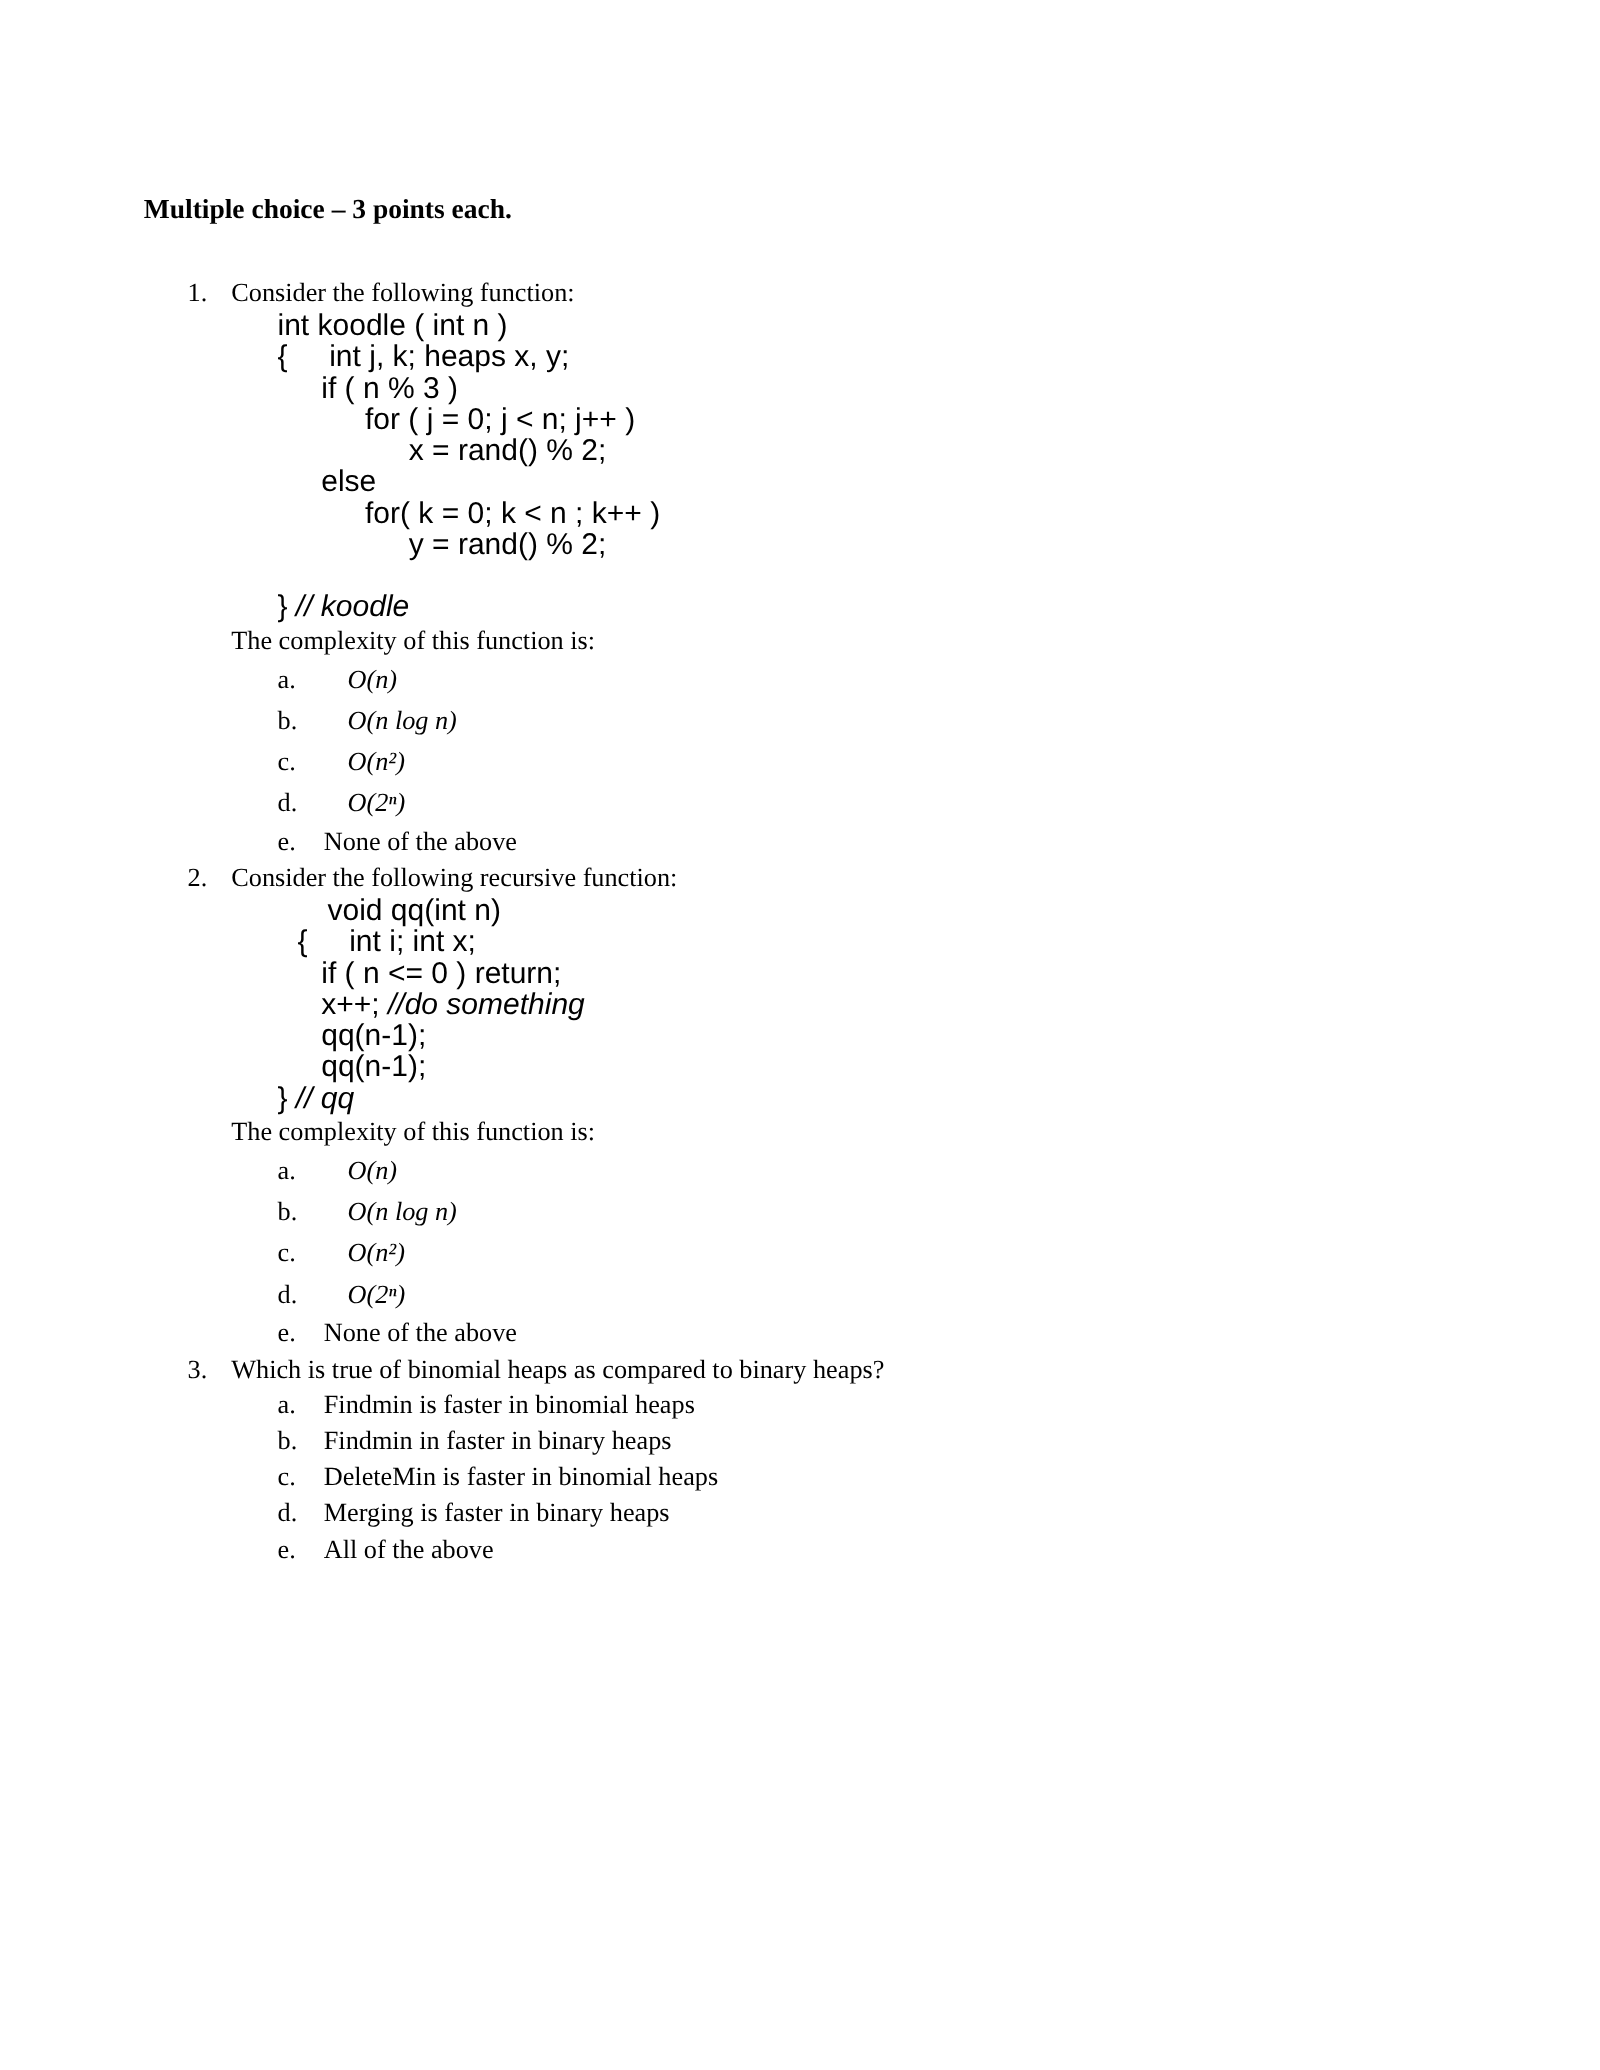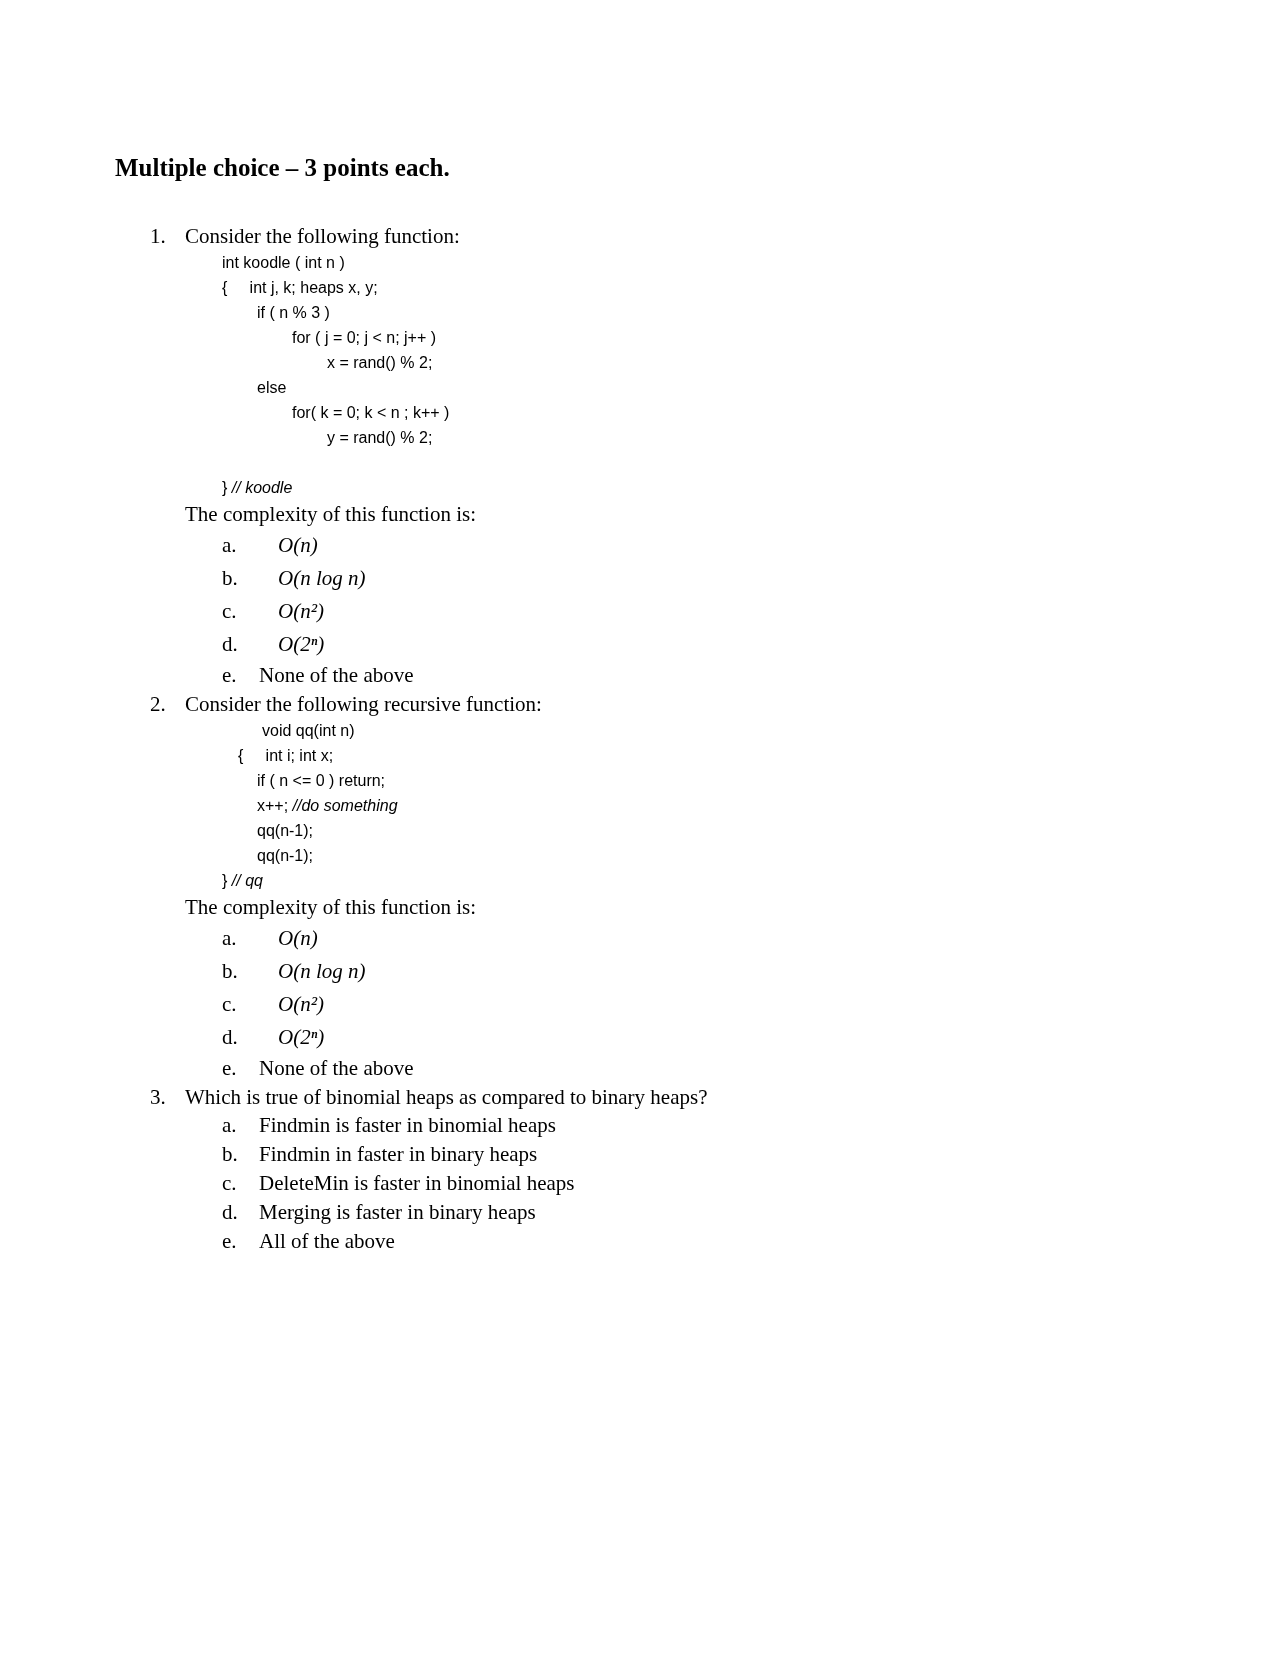--- a/index.html
+++ b/index.html
@@ -19,42 +19,42 @@
     padding: 108px 105px 0 115px;
   }
   .title {
     text-align: center;
     font-weight: bold;
     font-size: 28px;
     line-height: 40px;
     padding-right: 60px;
   }
   .section-heading {
-    font-size: 25px;
+    font-size: 22px;
     font-weight: bold;
     margin: 46px 0 40px 0;
   }
   .questions {
     margin-left: 35px;
     font-size: 21px;
     line-height: 28px;
   }
   .question {
     display: flex;
   }
   .qnum {
     width: 35px;
     flex: none;
   }
   .qbody {
     flex: 1;
   }
   .code {
     font-family: "Liberation Sans", sans-serif;
-    font-size: 16px;
+    font-size: 24px;
     line-height: 25px;
     margin-left: 37px;
   }
   .code-line {
     white-space: pre;
   }
   .code-line em {
   }
   .followup {
     line-height: 29px;

